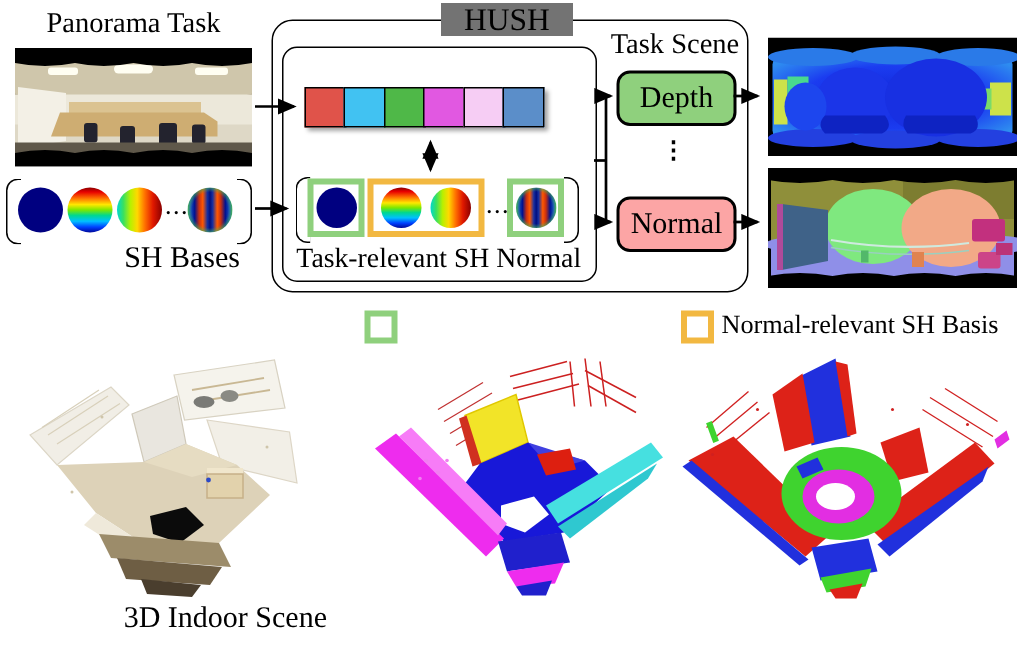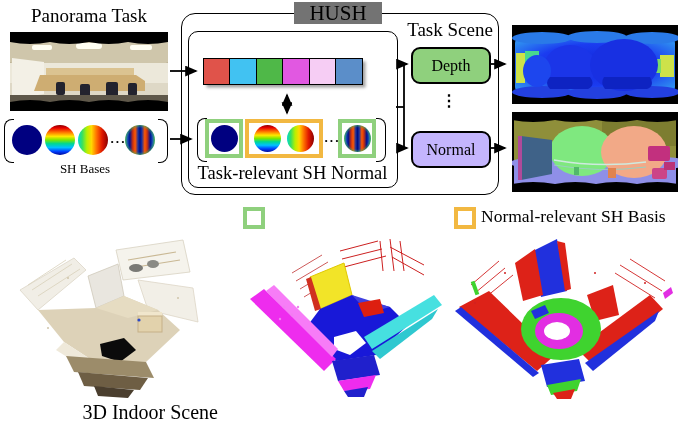--- a/index.html
+++ b/index.html
@@ -36,21 +36,21 @@
 
   .hdots{font-weight:bold;font-size:13px;letter-spacing:1px;line-height:10px;}
 
   
   .tbox{display:flex;align-items:center;justify-content:space-evenly;background:#fff;}
   .tbox.green{border:4px solid #8fd07d;}
   .tbox.orange{border:4px solid #f2b841;}
 
   
   .head-btn{width:76px;height:33px;border:2px solid #000;border-radius:9px;
-            font-size:16px;display:flex;align-items:center;justify-content:center;}
+            font-size:20px;display:flex;align-items:center;justify-content:center;}
 
   .vdots{font-size:16px;font-weight:bold;line-height:7px;text-align:center;}
 
   
   .leg-sq{width:14px;height:14px;background:#fff;}
   .leg-sq.g{border:4px solid #8fd07d;}
   .leg-sq.o{border:4px solid #f2b841;}
 
   svg{display:block;}
 </style>
@@ -84,21 +84,21 @@
     <path d="M0,79 h158 v-9 q-20,-4 -40,0 q-19,-4 -39,0 q-20,-4 -39,0 q-20,-4 -40,0 z" fill="#000"></path>
   </svg>
 
   <div class="abs bracket bl" style="left:4px;top:119px;"></div>
   <div class="abs sh sh30 sh-navy" style="left:12px;top:125px;"></div>
   <div class="abs sh sh30 sh-hband" style="left:45px;top:125px;"></div>
   <div class="abs sh sh30 sh-vband" style="left:78px;top:125px;"></div>
   <div class="abs hdots" style="left:110px;top:137px;">···</div>
   <div class="abs sh sh30 sh-lobes" style="left:125px;top:125px;"></div>
   <div class="abs bracket br" style="left:158px;top:119px;"></div>
-  <div class="abs lbl" style="left:10px;top:161px;width:150px;font-size:13px;">SH Bases</div>
+  <div class="abs lbl" style="left:10px;top:161px;width:150px;font-size:20px;text-align:right;">SH Bases</div>
 
   <div class="abs outer-box"></div>
   <div class="abs lbl hush-title">HUSH</div>
   <div class="abs inner-box"></div>
 
 
   <div class="abs feat-row">
     <div class="feat-sq" style="background-color: rgb(224, 83, 74);"></div>
     <div class="feat-sq" style="background-color: rgb(65, 194, 242);"></div>
     <div class="feat-sq" style="background-color: rgb(79, 184, 72);"></div>
@@ -122,21 +122,21 @@
   <div class="abs bracket br" style="left:376px;top:118px;"></div>
 
   <div class="abs lbl" style="left:190px;top:163px;width:205px;font-size:18.5px;">Task-relevant SH Normal</div>
 
   <div class="abs lbl" style="left:399px;top:19px;width:102px;font-size:19px;">Task Scene</div>
 
   <div class="abs head-btn" style="left: 411px; top: 47px; background-color: rgb(143, 208, 125);">Depth</div>
 
   <div class="abs vdots" style="left:441px;top:97px;width:16px;">⋮</div>
 
-  <div class="abs head-btn" style="left: 411px; top: 131px; background-color: #c4b5fd;">Normal</div>
+  <div class="abs head-btn" style="left: 411px; top: 131px; background-color: #fca5a5;">Normal</div>
 
   <svg class="abs" style="left:512px;top:25px;" width="166" height="79" viewBox="0 0 166 79">
     <rect width="166" height="79" fill="#000"></rect>
     <defs>
       <radialGradient id="dg1" cx="50%" cy="50%" r="62%">
         <stop offset="0%" stop-color="#1226d8"></stop>
         <stop offset="60%" stop-color="#1b3cf0"></stop>
         <stop offset="100%" stop-color="#2e8cf0"></stop>
       </radialGradient>
     </defs>

